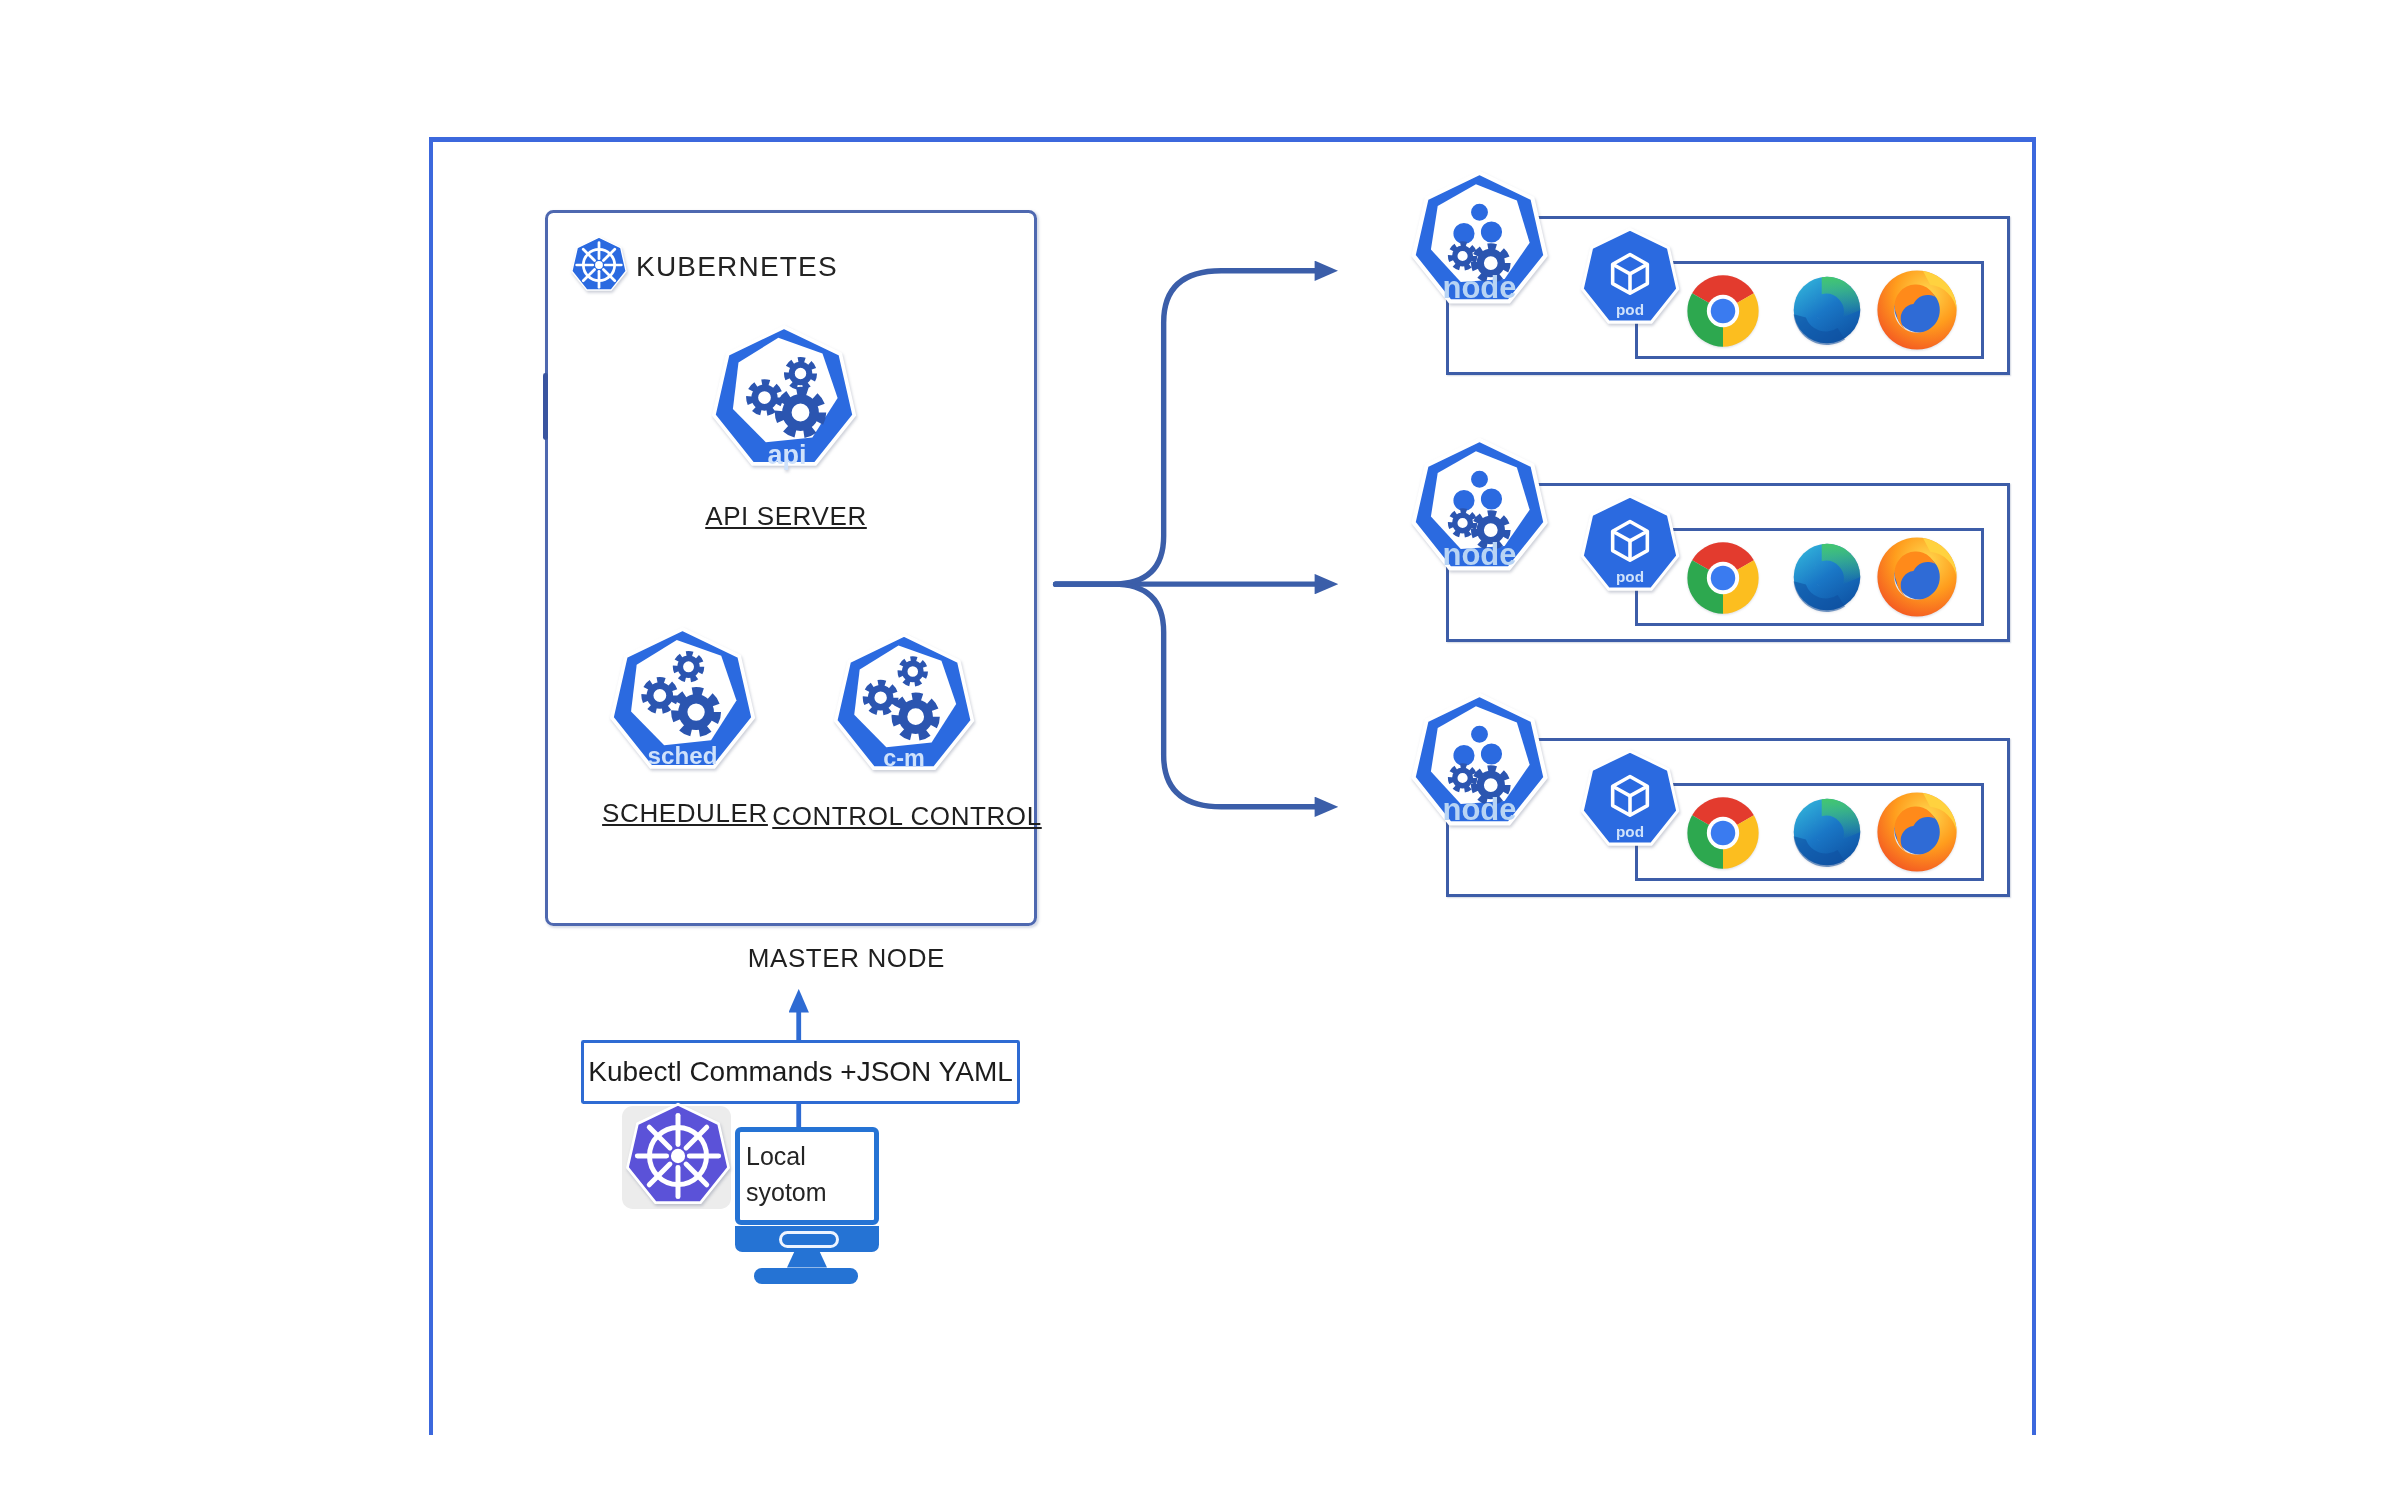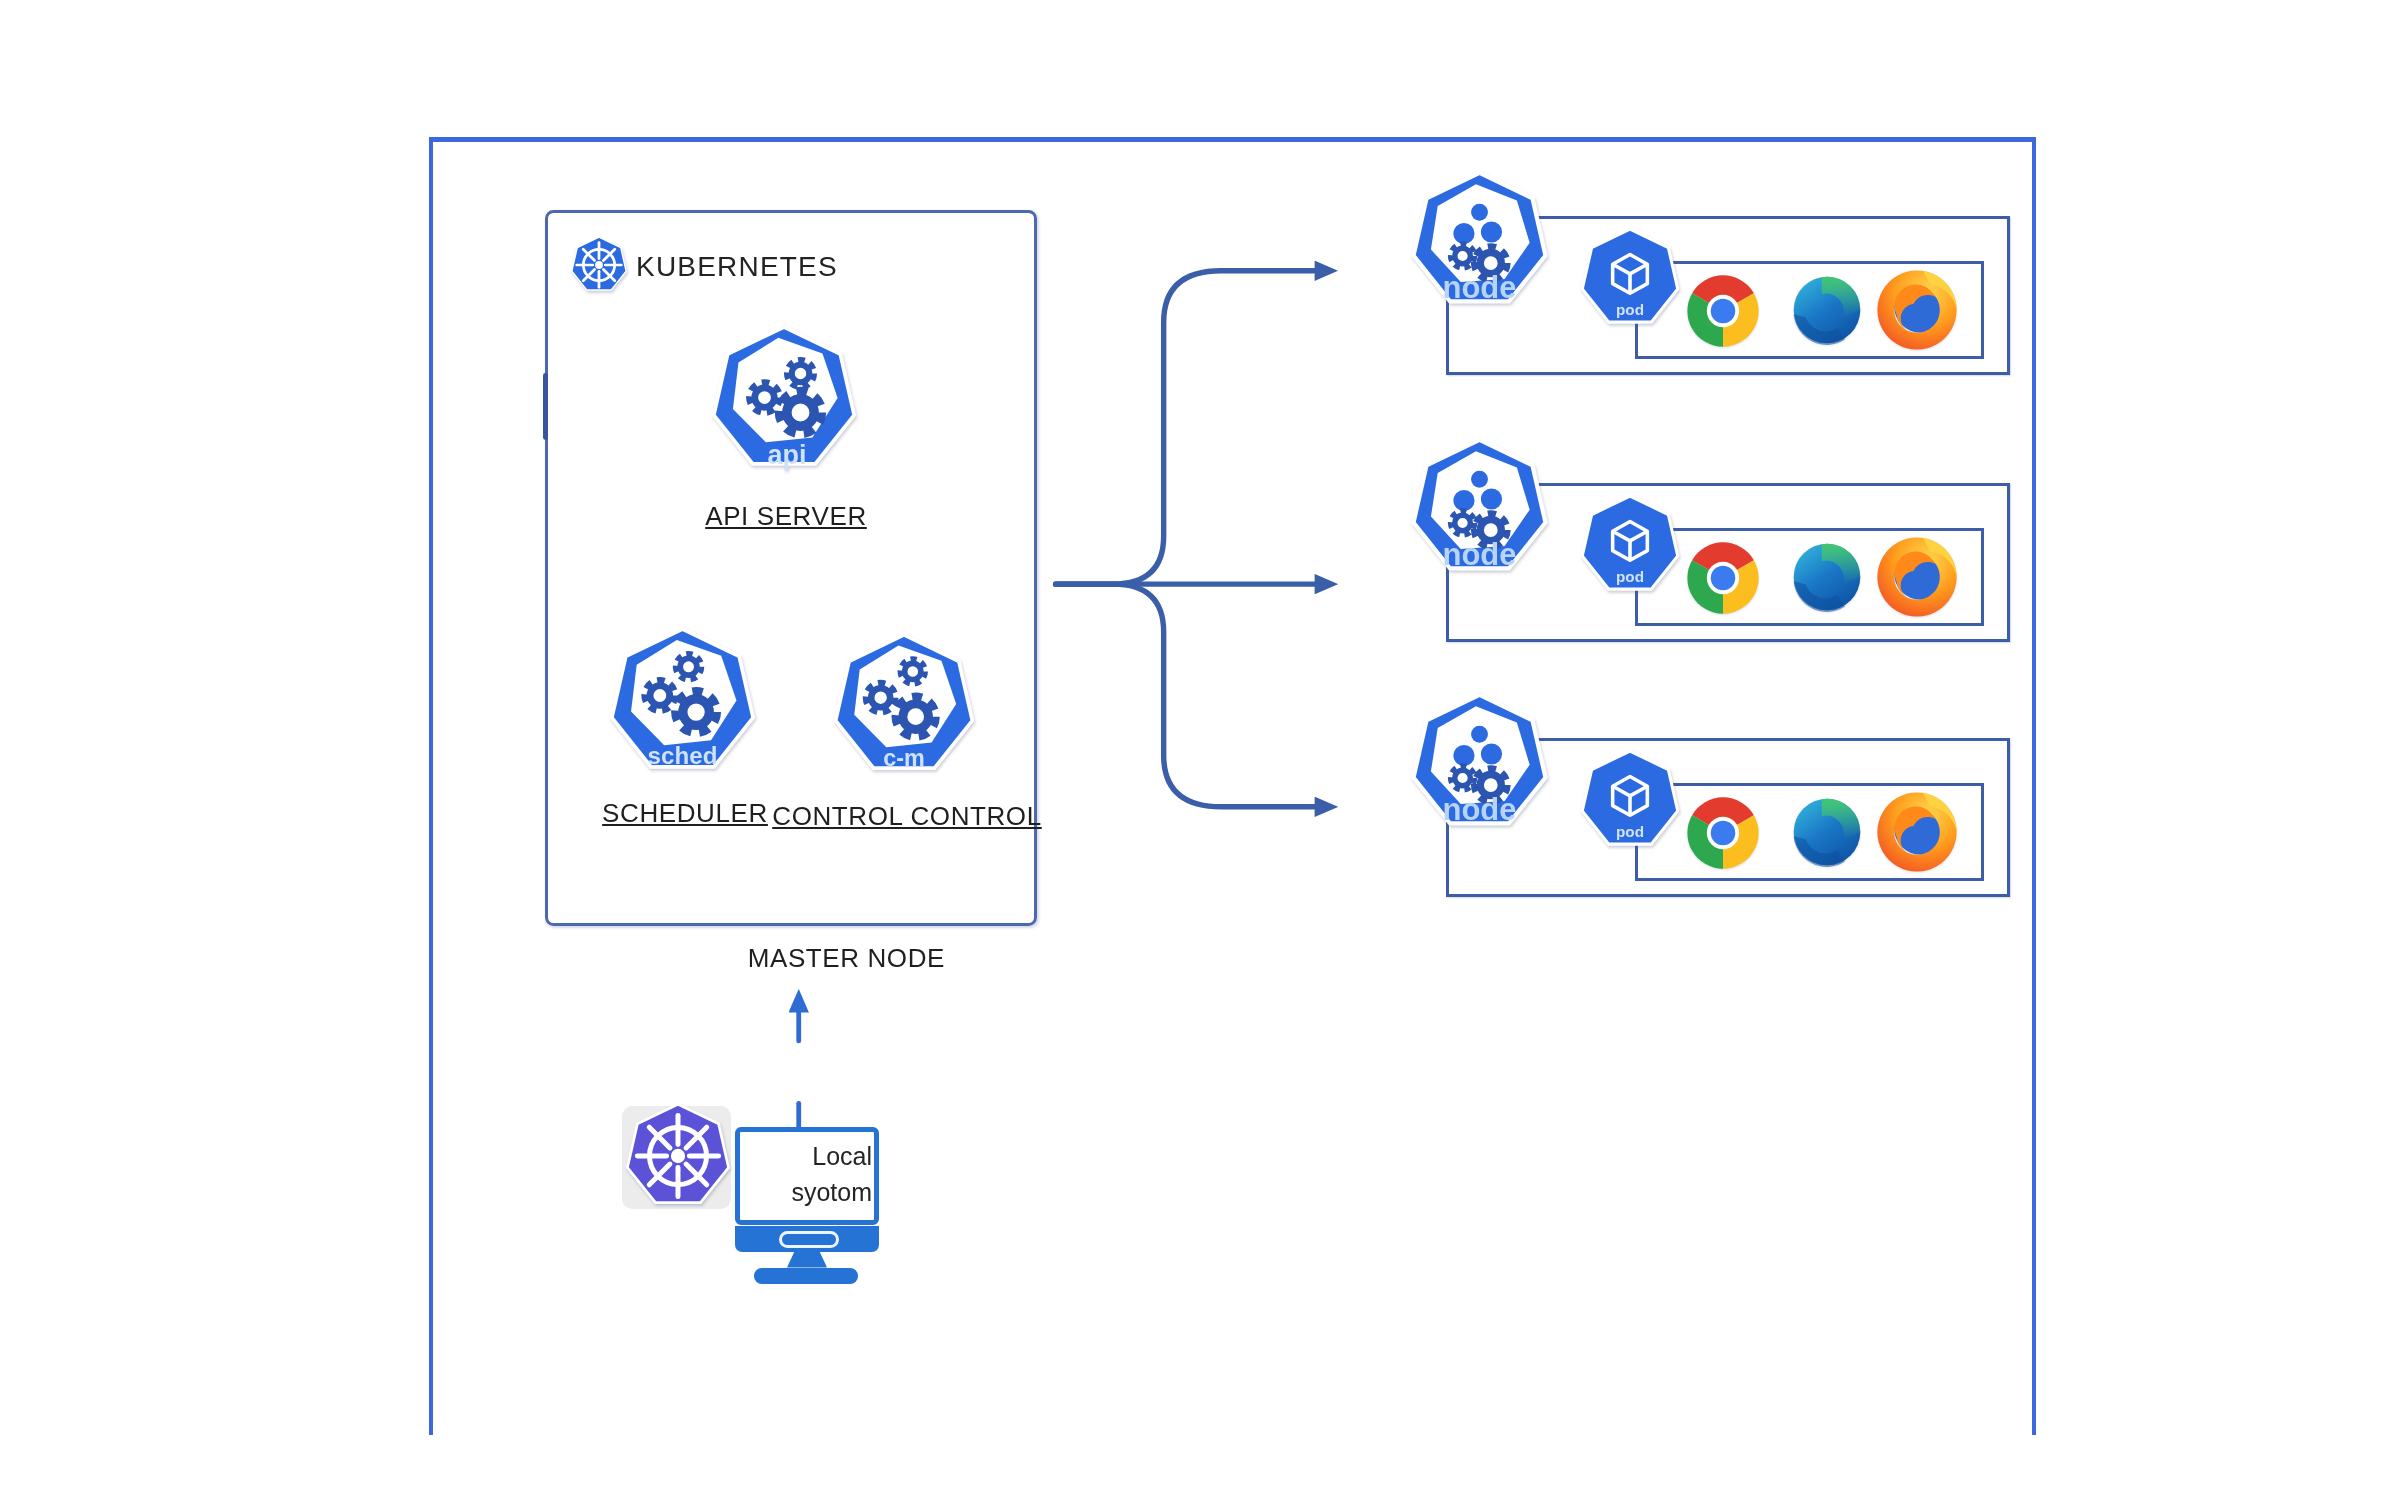--- a/index.html
+++ b/index.html
@@ -35,21 +35,21 @@
     left:553px;top:1040px;width:439px;height:64px;box-sizing:border-box;
     border:3.6px solid #2e6bd3;border-radius:2.4px;background:#fff;
     display:flex;align-items:center;justify-content:center;
     font-size:28px;color:#1c1c1c;white-space:nowrap;
   }
   .wheel-badge{left:594px;top:1106px;width:109px;height:103px;background:#ececec;border-radius:10.8px;}
   .monitor-screen{
     left:707px;top:1127px;width:144px;height:98px;box-sizing:border-box;
     border:5.4px solid #2573d4;border-radius:6px;background:#fff;z-index:4;
   }
-  .screen-text{left:718px;width:126px;text-align:right;font-size:25px;color:#242424;z-index:5;}
+  .screen-text{left:718px;width:126px;text-align:left;font-size:25px;color:#242424;z-index:5;}
   .monitor-body{left:707px;top:1226px;width:144px;height:26.4px;background:#2573d4;border-radius:0 0 7.2px 7.2px;z-index:4;}
   .monitor-pill{
     left:751px;top:1231px;width:54px;height:10.8px;box-sizing:content-box;
     border:3.6px solid #eef4ff;border-radius:8.4px;background:#2573d4;z-index:5;
   }
   .monitor-neck{left:759px;top:1252px;width:40px;height:15.6px;background:#2573d4;
     clip-path:polygon(18% 0,82% 0,100% 100%,0 100%);z-index:4;}
   .monitor-base{left:726px;top:1268px;width:104px;height:15.6px;background:#2573d4;border-radius:7.8px;z-index:4;}
   
   .diagram-title{
@@ -165,20 +165,23 @@
     <use href="#hept-inner" fill="#ffffff" transform="translate(0,-10) rotate(-6)"></use>
     <use href="#gear-unit" transform="translate(12,-46) scale(0.85)" style="color:#2b55b0"></use>
     <use href="#gear-unit" transform="translate(-32,-10) scale(1.0)" style="color:#2b55b0"></use>
     <use href="#gear-unit" transform="translate(16,16) scale(1.35)" style="color:#2b55b0"></use>
     <text x="0" y="72" text-anchor="middle" dominant-baseline="central" font-size="32" font-weight="bold" fill="#cfe2fb">c-m</text>
   </svg>
   <div class="abs comp-label z3" style="left:729px;top:801px;width:300px">CONTROL CONTROL</div>
 
   <div class="abs caption-label z3" style="left:617px;top:943px;width:300px">MASTER NODE</div>
 
+  <div class="abs kubectl-box z3">
+    <span>Kubectl Commands +JSON YAML</span>
+  </div>
 
   <div class="abs wheel-badge z3"></div>
   <div class="abs monitor-screen z3"></div>
   <div class="abs screen-text" style="top:1142px">Local</div>
   <div class="abs screen-text" style="top:1178px">syotom</div>
   <div class="abs monitor-body"></div>
   <div class="abs monitor-pill"></div>
   <div class="abs monitor-neck"></div>
   <div class="abs monitor-base"></div>
   <svg class="abs icon-svg z6" style="left:596px;top:1102px" width="108" height="108" viewBox="-100 -100 200 200">

